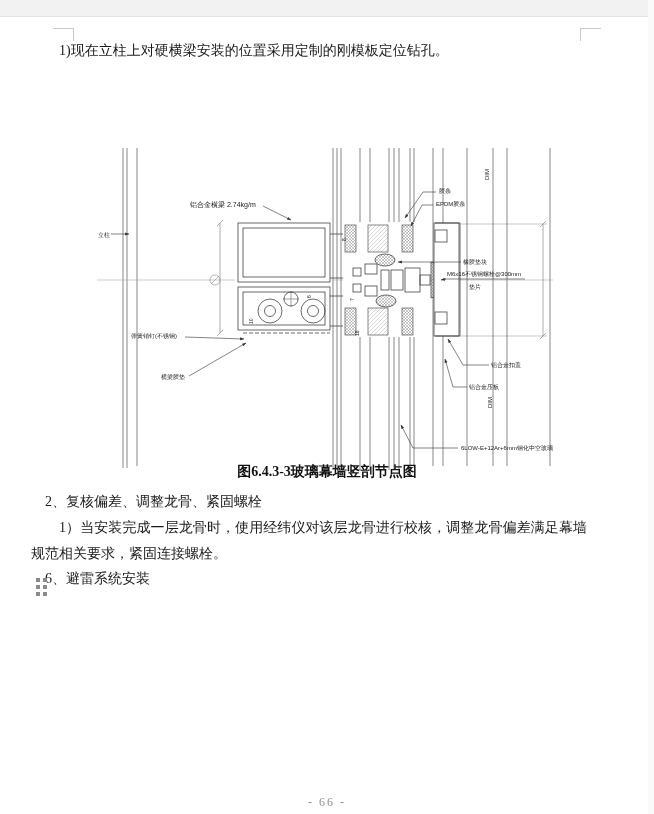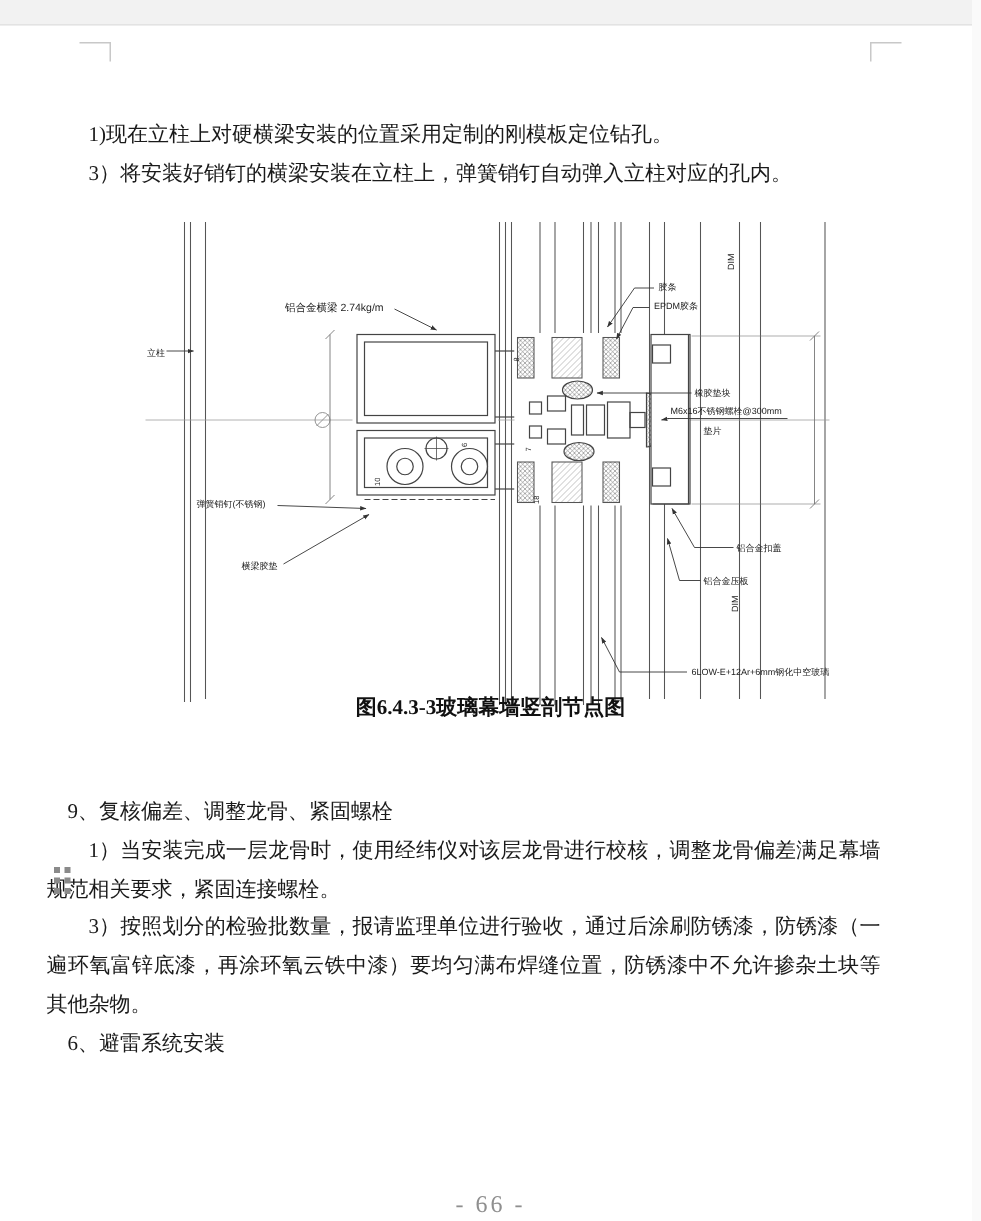--- a/index.html
+++ b/index.html
@@ -5,44 +5,43 @@
   html,body{margin:0;padding:0;}
   body{
     width:654px;height:814px;position:relative;overflow:hidden;
     background:#ffffff;
     font-family:"Liberation Serif","DejaVu Serif",serif;
   }
   .window-top{position:absolute;top:0;left:0;right:0;height:16px;background:#f2f2f2;border-bottom:1px solid #e3e3e3;}
   .right-edge{position:absolute;top:0;right:0;bottom:0;width:6px;background:#fafafa;}
   .crop-tl{position:absolute;left:53px;top:28px;width:20px;height:12px;border-top:1px solid #c8c8c8;border-right:1px solid #c8c8c8;}
   .crop-tr{position:absolute;left:580px;top:28px;width:20px;height:12px;border-top:1px solid #c8c8c8;border-left:1px solid #c8c8c8;}
-  .body-text{position:absolute;left:31px;width:556px;font-size:14px;line-height:25.8px;color:#1a1a1a;text-align:justify;margin-top:40px;}
+  .body-text{position:absolute;left:31px;width:556px;font-size:14px;line-height:25.8px;color:#1a1a1a;text-align:justify;}
   .text-top{top:38px;}
   .text-bottom{top:489px;}
   .body-text p{margin:0;padding:0;}
   .i2{text-indent:2em;}
   .i1{text-indent:1em;}
   .fig-caption{position:absolute;top:463px;left:0;width:654px;text-align:center;font-weight:bold;font-size:14px;color:#111;}
   .diagram-wrap{position:absolute;left:95px;top:146px;width:460px;height:326px;}
-  .page-number{position:absolute;top:795px;left:0;width:654px;text-align:center;color:#8f8f8f;font-size:16px;letter-spacing:2px;}
+  .page-number{position:absolute;top:795px;left:0;width:654px;text-align:center;color:#8f8f8f;font-size:12px;letter-spacing:2px;}
   .anchor-grid{position:absolute;left:36px;top:578px;display:grid;grid-template-columns:repeat(2,4px);grid-auto-rows:4px;gap:3px;}
   .anchor-grid span{background:#8a8a8a;display:block;}
   svg text{font-family:"Liberation Sans","DejaVu Sans",sans-serif;fill:#222;}
 </style>
 </head>
 <body>
 
 <div class="window-top"></div>
 <div class="right-edge"></div>
 <div class="crop-tl"></div>
 <div class="crop-tr"></div>
 
 <div class="body-text text-top">
   <p class="i2">1)现在立柱上对硬横梁安装的位置采用定制的刚模板定位钻孔。</p>
-  <p class="i2">3）将安装好销钉的横梁安装在立柱上，弹簧销钉自动弹入立柱对应的孔内。</p>
 </div>
 
 <div class="diagram-wrap">
 <svg width="460" height="326" viewBox="0 0 460 326">
   <defs>
     <marker id="arw" markerWidth="8" markerHeight="8" refX="6.5" refY="3.5" orient="auto">
       <path d="M0,1 L7,3.5 L0,6 z" fill="#333"></path>
     </marker>
     <pattern id="xh" patternUnits="userSpaceOnUse" width="3" height="3">
       <path d="M0,3 l3,-3 M0,0 l3,3" stroke="#777" stroke-width="0.4"></path>
@@ -181,23 +180,22 @@
     <text transform="translate(259,155) rotate(-90)">7</text>
     <text transform="translate(158,178) rotate(-90)">10</text>
     <text transform="translate(264,190) rotate(-90)">18</text>
   </g>
 </svg>
 </div>
 
 <div class="fig-caption">图6.4.3-3玻璃幕墙竖剖节点图</div>
 
 <div class="body-text text-bottom">
-  <p class="i1">9、复核偏差、调整龙骨、紧固螺栓</p>
+  <p class="i1">2、复核偏差、调整龙骨、紧固螺栓</p>
   <p class="i2">1）当安装完成一层龙骨时，使用经纬仪对该层龙骨进行校核，调整龙骨偏差满足幕墙规范相关要求，紧固连接螺栓。</p>
-  <p class="i2">3）按照划分的检验批数量，报请监理单位进行验收，通过后涂刷防锈漆，防锈漆（一遍环氧富锌底漆，再涂环氧云铁中漆）要均匀满布焊缝位置，防锈漆中不允许掺杂土块等其他杂物。</p>
   <p class="i1">6、避雷系统安装</p>
 </div>
 
 <div class="anchor-grid">
   <span></span>
     <span></span>
     <span></span>
     <span></span>
     <span></span>
     <span></span>

